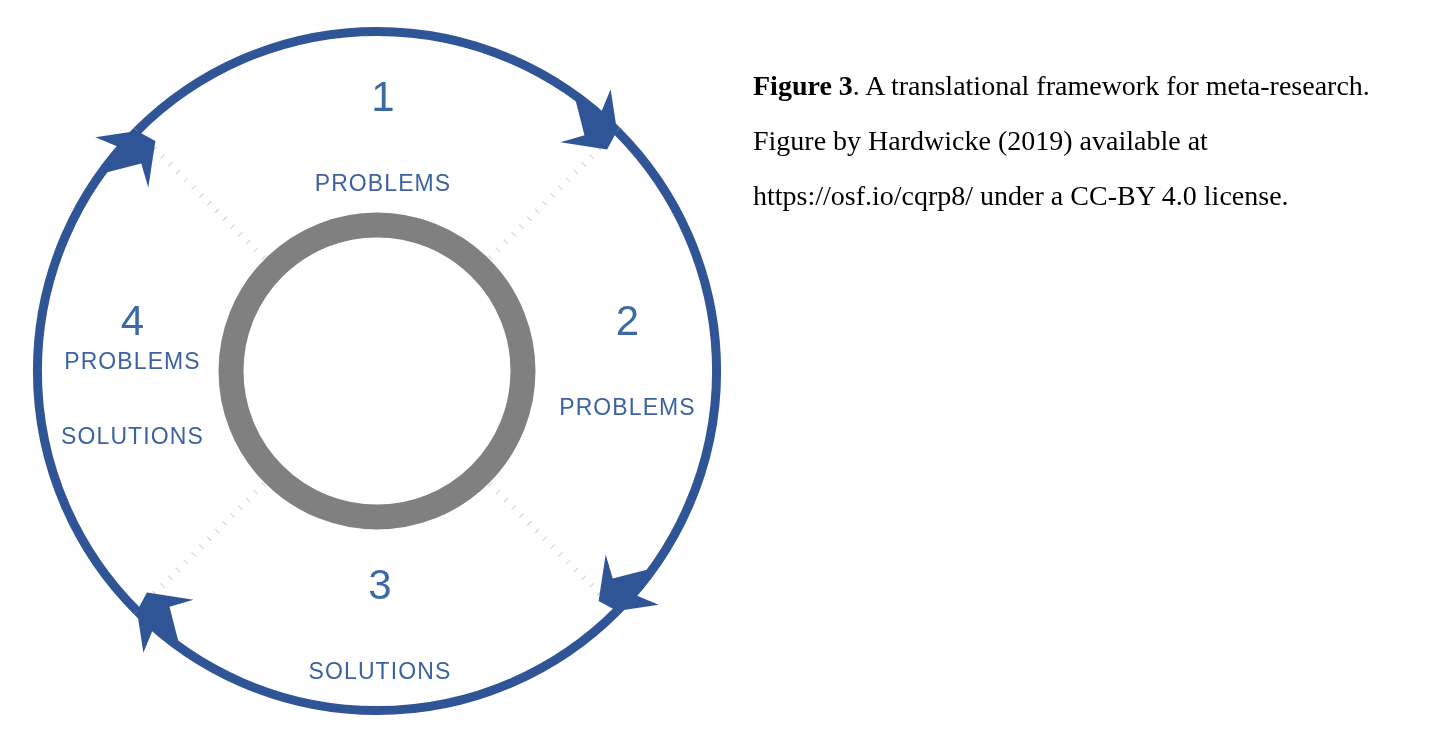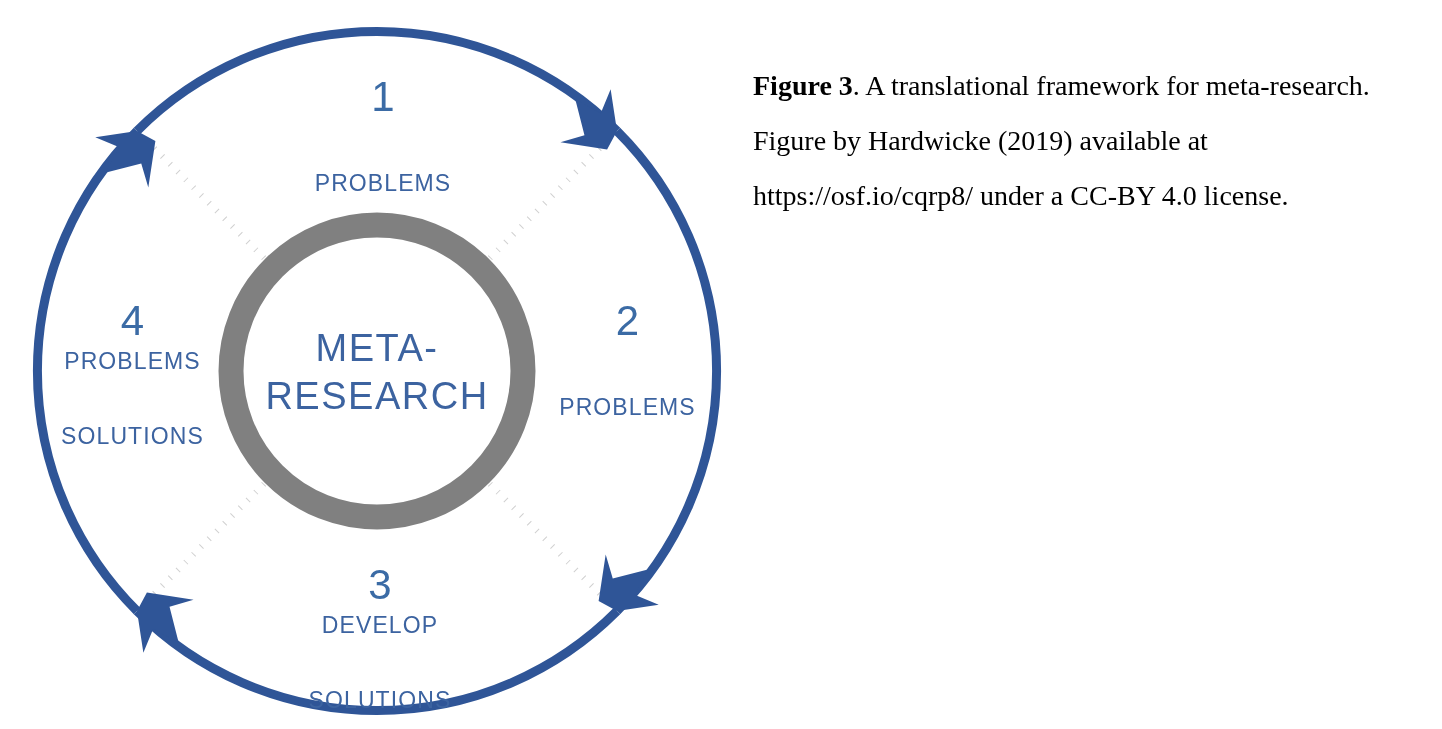--- a/index.html
+++ b/index.html
@@ -156,31 +156,26 @@
       <span class="quad-text line2">PROBLEMS</span>
     </div>
 
     <div class="quad-label" id="quad-2">
       <span class="quad-num">2</span>
       <span class="quad-text line2">PROBLEMS</span>
     </div>
 
     <div class="quad-label" id="quad-3">
       <span class="quad-num">3</span>
-      <span class="quad-text">DEVELOP</span>
       <span class="quad-text line2">SOLUTIONS</span>
     </div>
 
     <div class="quad-label" id="quad-4">
       <span class="quad-num">4</span>
       <span class="quad-text">PROBLEMS</span>
       <span class="quad-text line2">SOLUTIONS</span>
     </div>
 
-    <div id="center-label">
-      <span>META-</span>
-      <span>RESEARCH</span>
-    </div>
   </div>
 
   <div id="caption"><span class="cap-label">Figure 3</span><span>. A translational framework for meta-research. Figure by Hardwicke (2019) available at https://osf.io/cqrp8/ under a CC-BY 4.0 license.</span></div>
 
 </div>
 
 </body></html>

